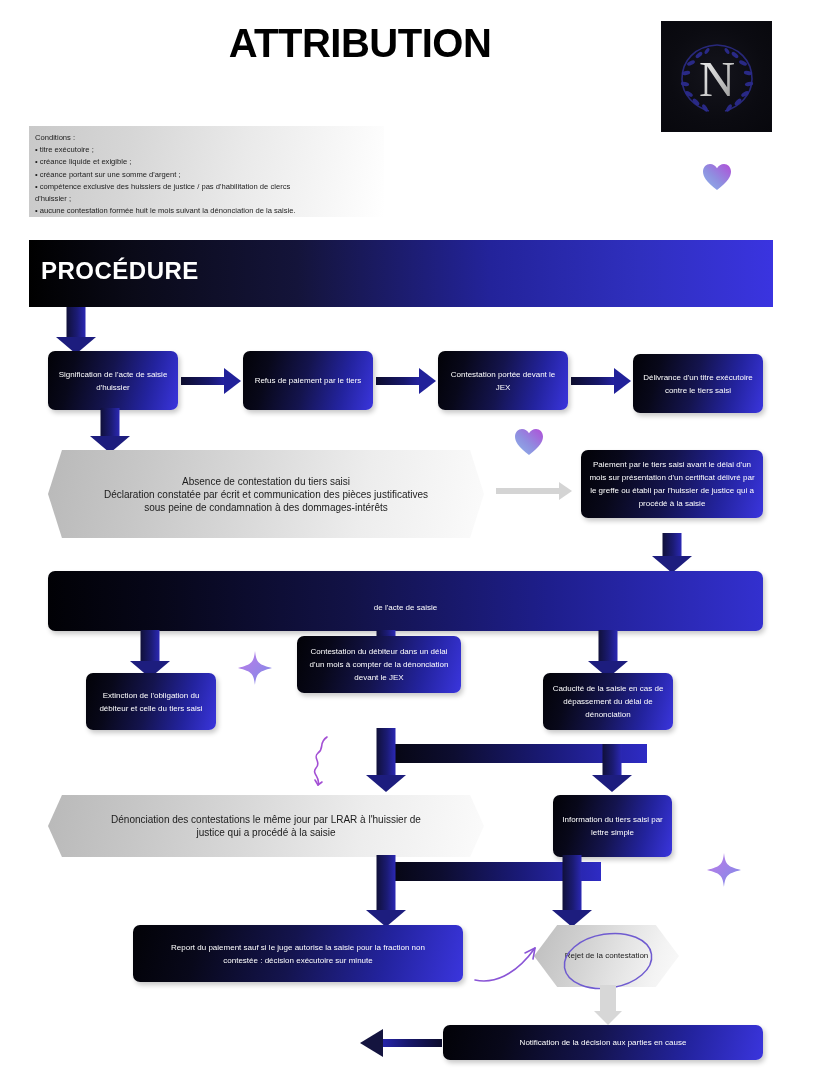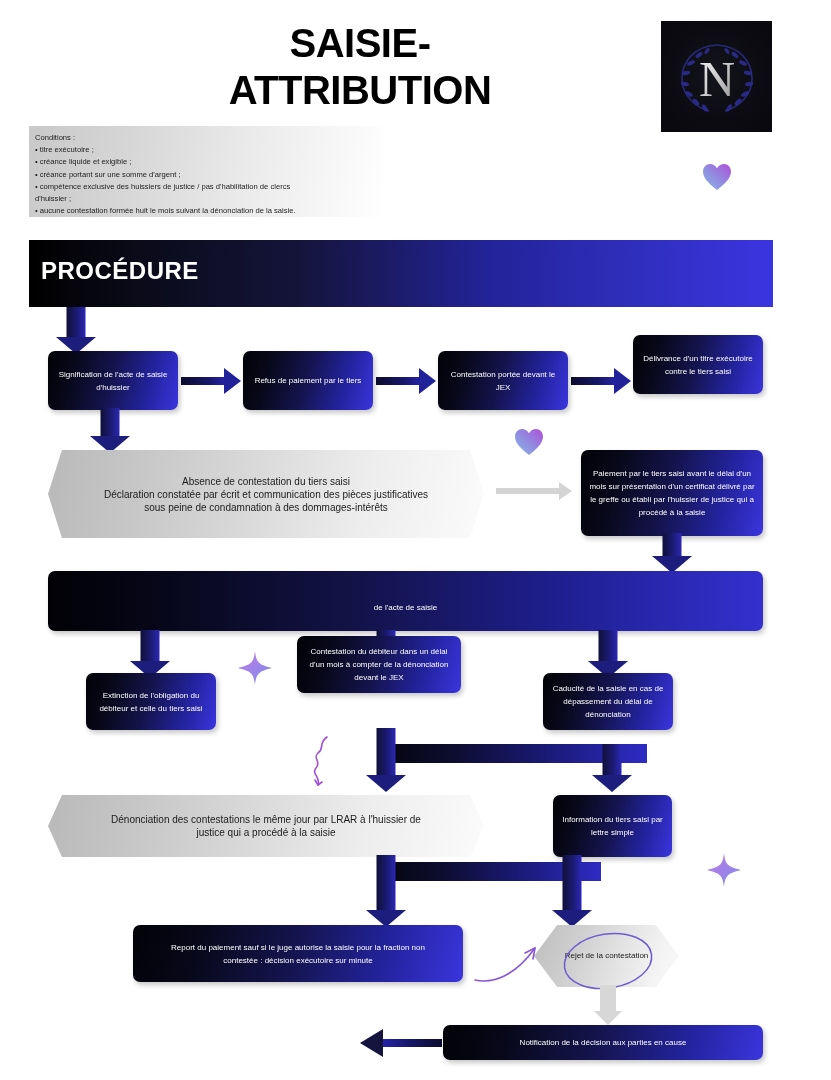--- a/index.html
+++ b/index.html
@@ -129,21 +129,20 @@
   .heart{position:absolute;}
   .sparkle{position:absolute;}
   .scribble{position:absolute;}
 </style>
 </head>
 <body>
 
 <div class="stage">
 
   <div class="abs" id="page-title">
-    <div>SAISIE-</div>
     <div>ATTRIBUTION</div>
   </div>
 
   <div class="abs" id="logo">
     <svg width="96" height="96" viewBox="0 0 96 96" aria-hidden="true">
       <defs>
         <linearGradient id="ngrad" x1="0" y1="0" x2="1" y2="1">
           <stop offset="0%" stop-color="#f2f2f2"></stop>
           <stop offset="45%" stop-color="#cfcfcf"></stop>
           <stop offset="100%" stop-color="#8e8e8e"></stop>
@@ -259,21 +258,21 @@
   </div>
 
   <div class="abs node blue" style="left:438px;top:351px;width:130px;height:59px;">
     <span class="t">Contestation portée devant le JEX</span>
   </div>
   <div class="arrow-right" style="left:571px;top:365px;width:60px;height:32px;">
     <div class="shaft" style="width:46px;height:8px;"></div>
     <div class="head" style="border-top-width:13px;border-bottom-width:13px;border-left-width:17px;"></div>
   </div>
 
-  <div class="abs node blue" style="left:633px;top:335px;width:130px;height:59px;">
+  <div class="abs node blue" style="left:633px;top:354px;width:130px;height:59px;">
     <span class="t">Délivrance d'un titre exécutoire contre le tiers saisi</span>
   </div>
 
   <div class="arrow-down" style="left:82px;top:408px;width:56px;height:45px;">
     <div class="shaft" style="width:19px;height:30px;"></div>
     <div class="head" style="border-left-width:20px;border-right-width:20px;border-top-width:17px;"></div>
   </div>
 
   <div class="abs node gray-chevron" style="left:48px;top:450px;width:436px;height:88px;">
     <span class="t">
@@ -281,21 +280,21 @@
       <span>Déclaration constatée par écrit et communication des pièces justificatives</span><br>
       <span>sous peine de condamnation à des dommages-intérêts</span>
     </span>
   </div>
 
   <div class="arrow-gray-right" style="left:496px;top:478px;width:76px;height:26px;">
     <div class="shaft" style="width:64px;height:6px;"></div>
     <div class="head"></div>
   </div>
 
-  <div class="abs node blue" style="left:581px;top:450px;width:182px;height:86px;">
+  <div class="abs node blue" style="left:581px;top:450px;width:182px;height:68px;">
     <span class="t">Paiement par le tiers saisi avant le délai d'un mois sur présentation d'un certificat délivré par le greffe ou établi par l'huissier de justice qui a procédé à la saisie</span>
   </div>
 
   <div class="arrow-down" style="left:644px;top:533px;width:56px;height:40px;">
     <div class="shaft" style="width:19px;height:24px;"></div>
     <div class="head" style="border-left-width:20px;border-right-width:20px;border-top-width:17px;"></div>
   </div>
 
   <div class="abs node blue-wide" style="left:48px;top:571px;width:715px;height:60px;">
     <span class="t">

